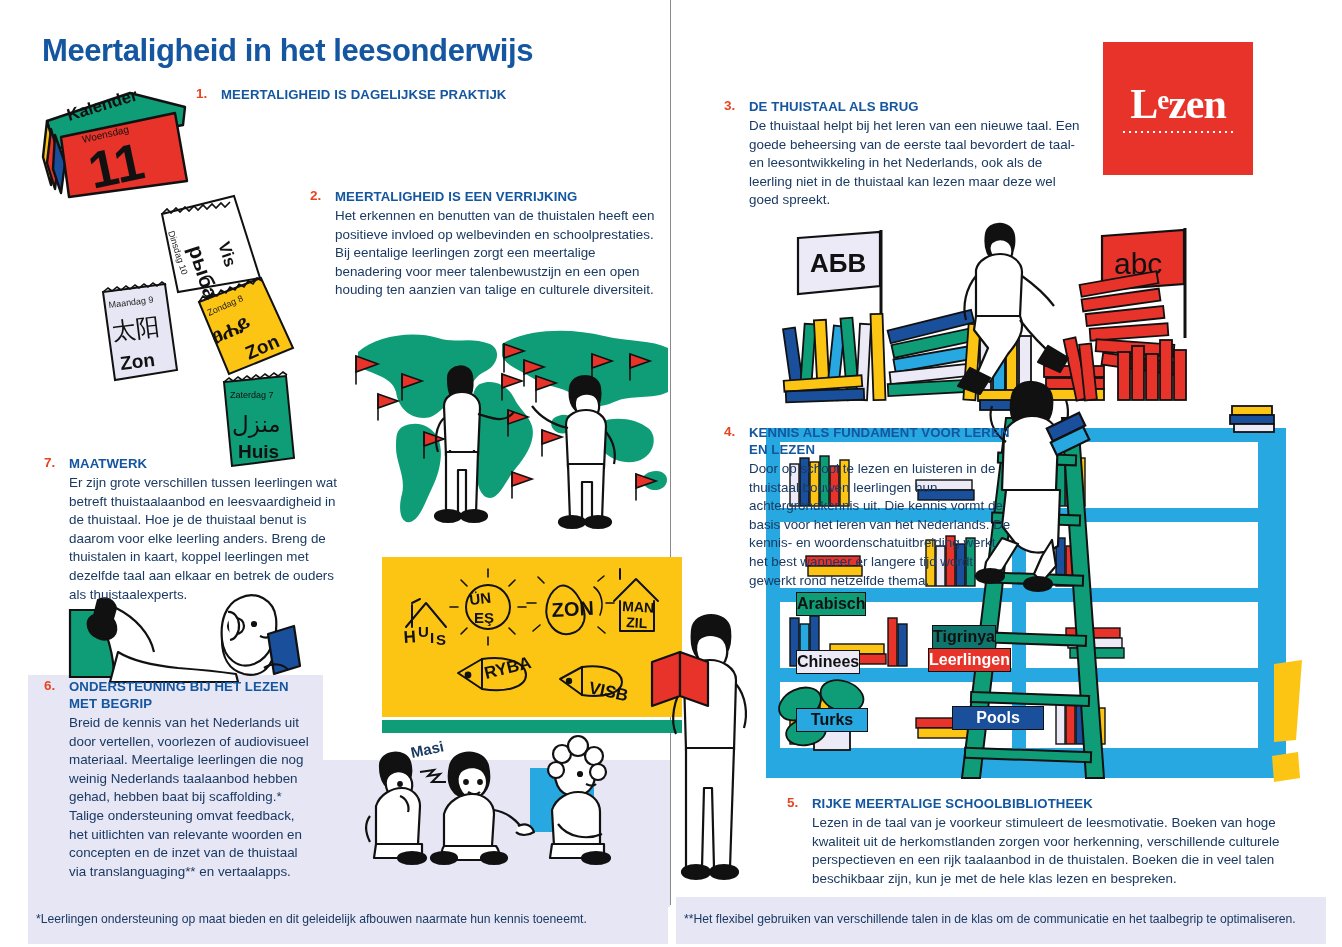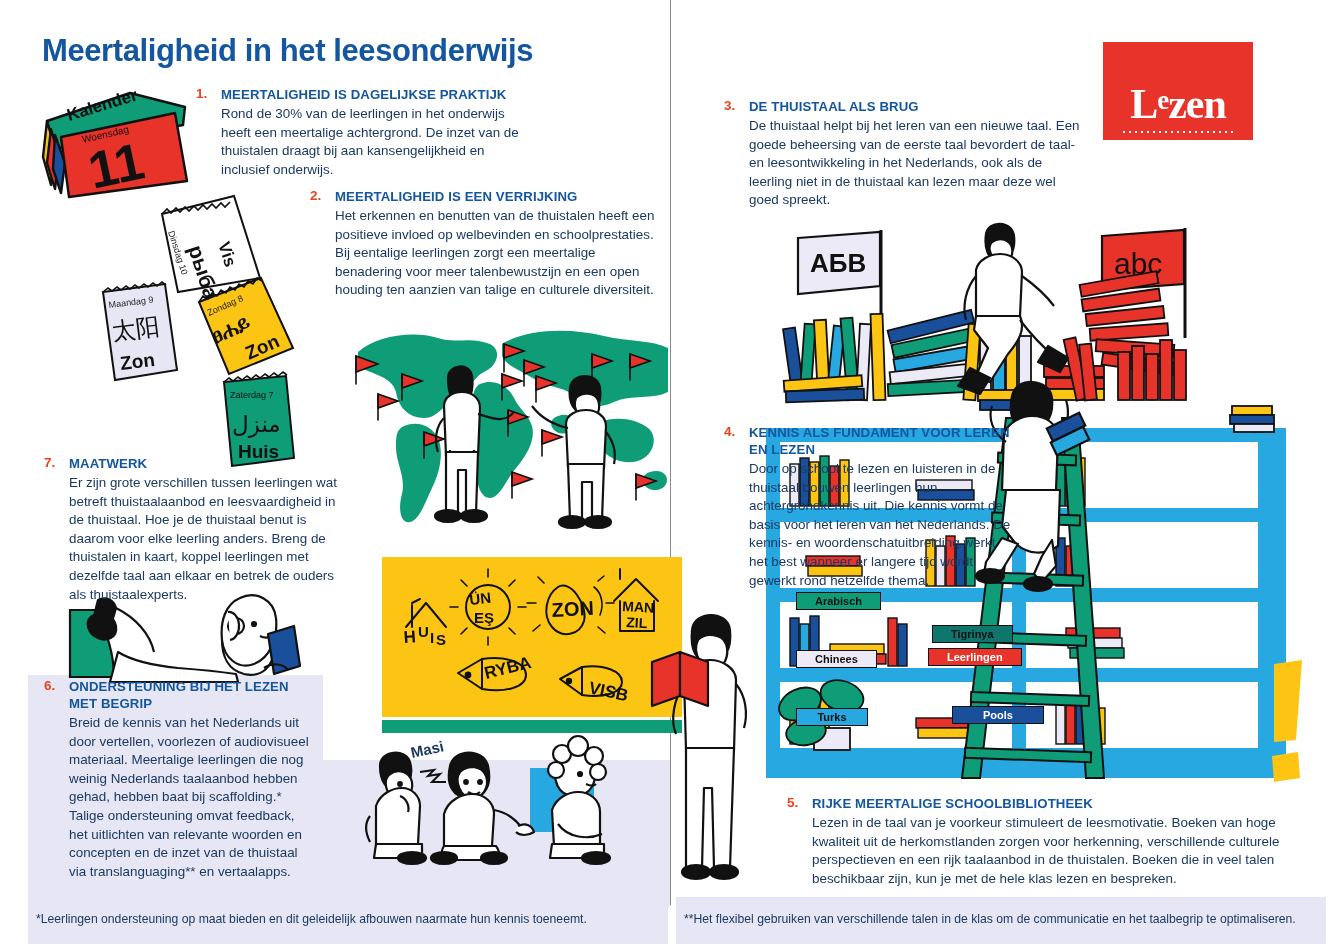--- a/index.html
+++ b/index.html
@@ -19,21 +19,21 @@
 
   
   .title {
     position: absolute; left: 42px; top: 33px;
     font-size: 31px; font-weight: bold; color: #1456a0;
     letter-spacing: -0.4px;
   }
 
   
   .logo-box {
-    position: absolute; left: 1103px; top: 42px; width: 150px; height: 98px;
+    position: absolute; left: 1103px; top: 42px; width: 150px; height: 133px;
     background: #e8332a;
   }
   .logo-word {
     position: absolute; left: 0; right: 0; top: 38px; text-align: center;
     color: #fff; font-family: "Liberation Serif", serif; font-size: 42px;
     font-weight: bold; letter-spacing: -1px;
   }
   .logo-word .sup { font-size: 27px; vertical-align: 9px; }
   .logo-dots {
     position: absolute; left: 18px; right: 18px; top: 88px; height: 4px;
@@ -67,22 +67,22 @@
   .foot {
     position: absolute; font-size: 12.2px; color: #1b3a63;
   }
 
   
   .ill { position: absolute; }
   svg { display: block; overflow: visible; }
 
   
   .shelflabel {
-    position: absolute; font-size: 11px; font-weight: bold;
-    padding: 2px 18px; border: 1.4px solid #111; text-align: center;
+    position: absolute; font-size: 16px; font-weight: bold;
+    padding: 2px 0; border: 1.4px solid #111; text-align: center;
     white-space: nowrap;
   }
 </style>
 </head>
 <body>
 
 <div id="page">
 
   <div class="center-divider"></div>
 
@@ -555,21 +555,20 @@
   <div class="ill" style="left:1268px; top:660px;">
     <svg width="50" height="130" viewBox="0 0 50 130">
       <path d="M6,4 L34,0 L28,80 L6,82 Z" fill="#fdc513"></path>
       <path d="M4,96 L30,92 L32,118 L6,122 Z" fill="#fdc513"></path>
     </svg>
   </div>
 
   <div class="block" style="left:196px; top:86px; width:340px;">
     <div class="num">1.</div>
     <div class="head">MEERTALIGHEID IS DAGELIJKSE PRAKTIJK</div>
-    <div class="body">Rond de 30% van de leerlingen in het onderwijs heeft een meertalige achtergrond. De inzet van de thuistalen draagt bij aan kansengelijkheid en inclusief onderwijs.</div>
   </div>
 
   <div class="block" style="left:310px; top:188px; width:345px;">
     <div class="num">2.</div>
     <div class="head">MEERTALIGHEID IS EEN VERRIJKING</div>
     <div class="body">Het erkennen en benutten van de thuistalen heeft een positieve invloed op welbevinden en schoolprestaties. Bij eentalige leerlingen zorgt een meertalige benadering voor meer talenbewustzijn en een open houding ten aanzien van talige en culturele diversiteit.</div>
   </div>
 
   <div class="block" style="left:724px; top:98px; width:360px;">
     <div class="num">3.</div>

